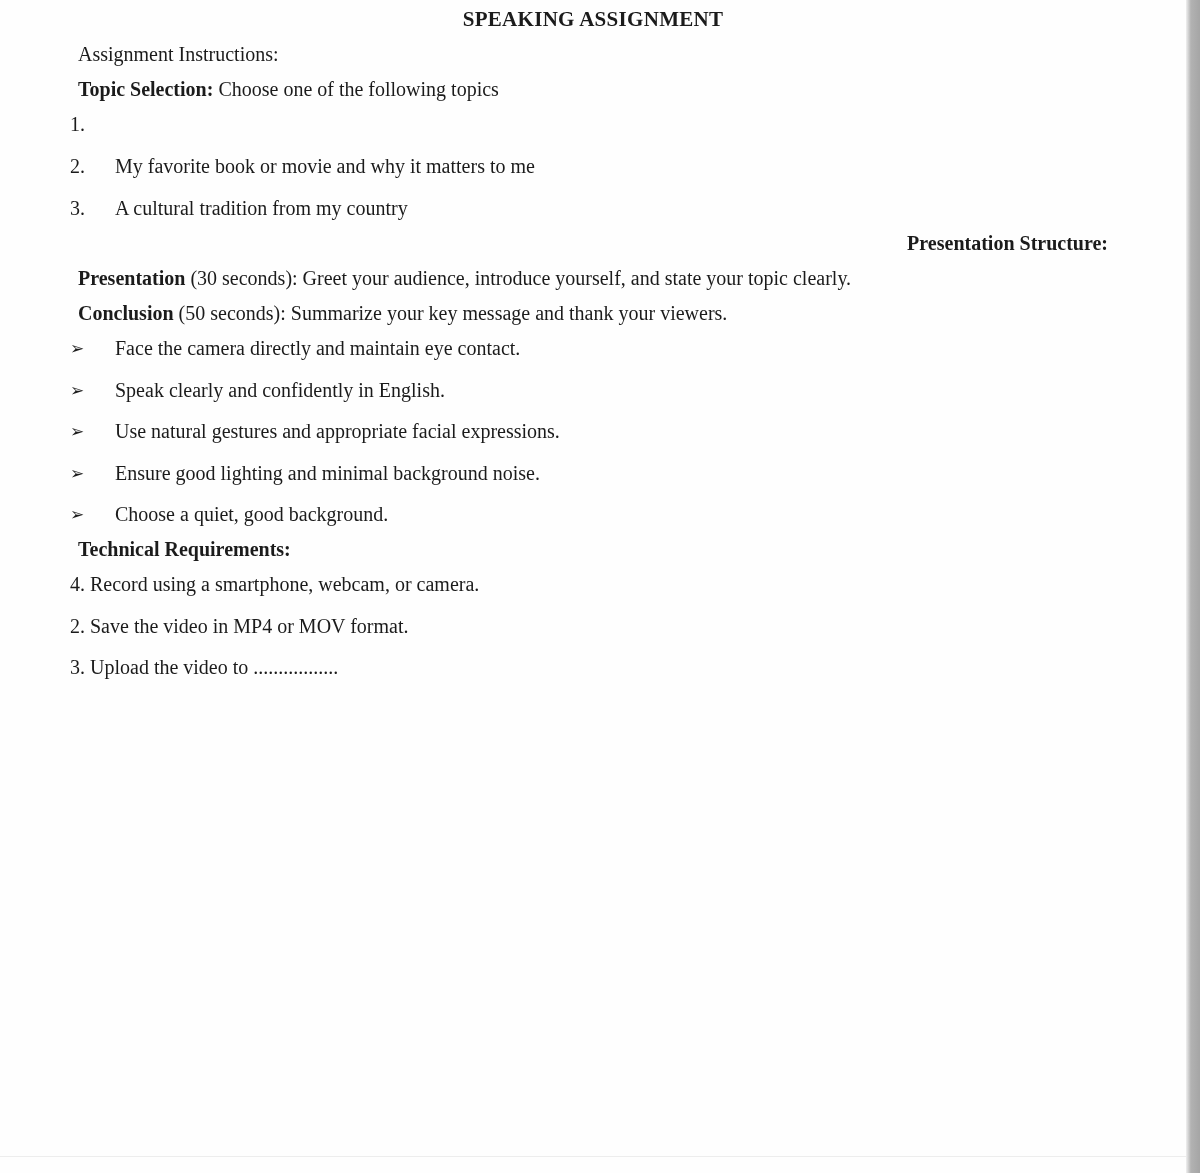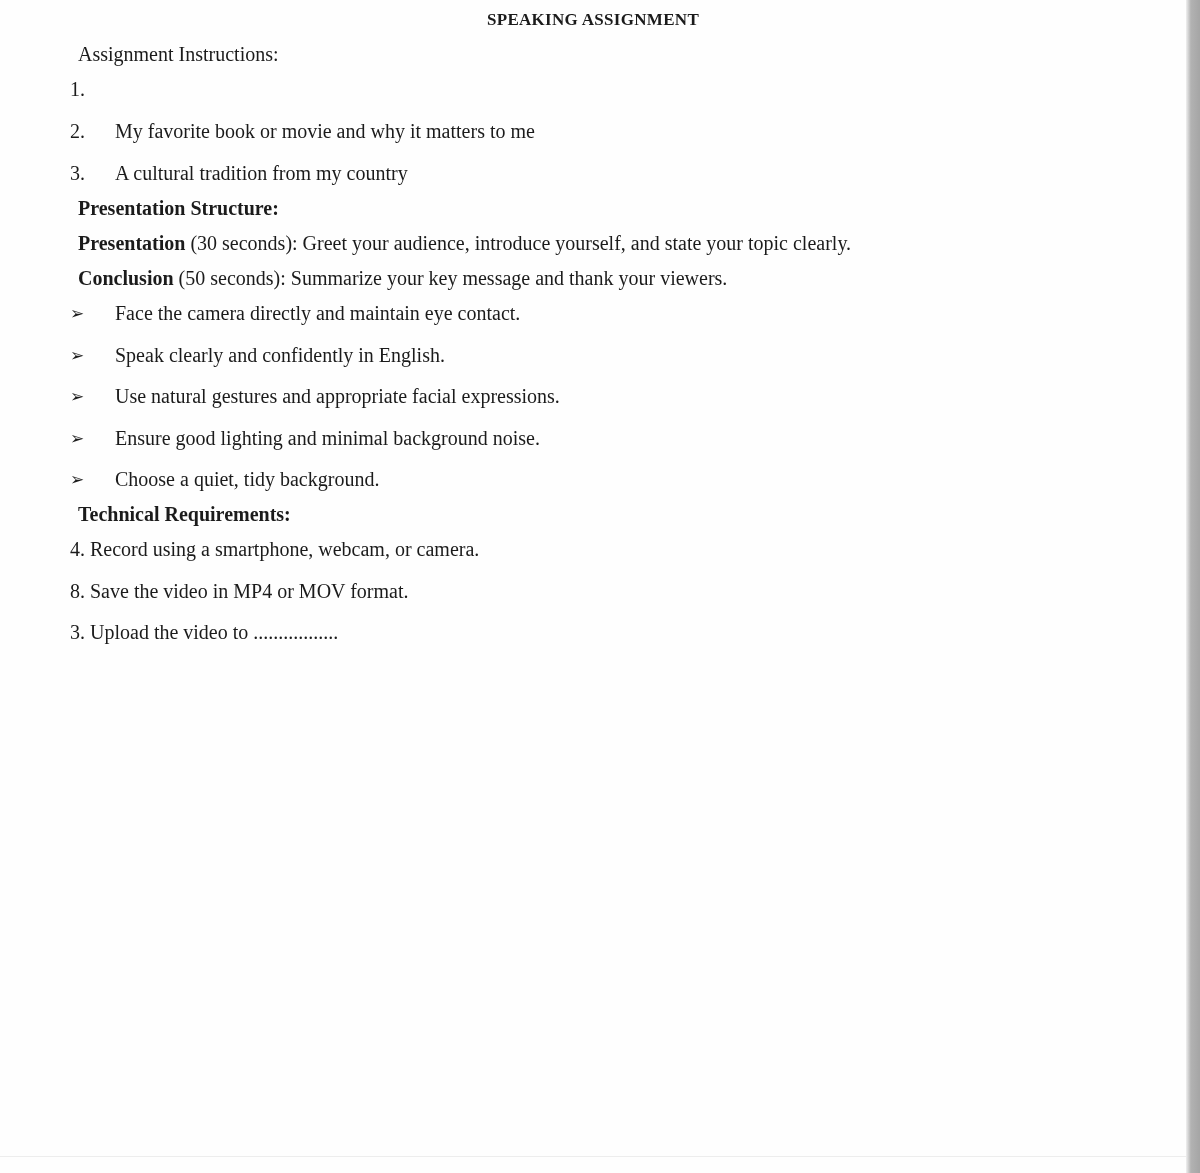--- a/index.html
+++ b/index.html
@@ -16,33 +16,33 @@
     width:1186px; height:1173px;
     background:#fefefe;
     box-sizing:border-box;
     padding:6px 70px 0 70px;
     font-size:20px;
     line-height:27px;
   }
   .title {
     margin:0;
     text-align:center;
-    font-size:17px;
+    font-size:21px;
     font-weight:bold;
     letter-spacing:0.3px;
     line-height:27px;
   }
   p.para { margin:8px; }
   .b { font-weight:bold; }
   .mt29 { margin-top:29px; }
   .mt32 { margin-top:32px; }
   .mt28 { margin-top:28px; }
   .mt27 { margin-top:27px; }
   .mt30 { margin-top:30px; }
-  .mt41 { margin-top:41px; }
+  .mt41 { margin-top:41px;text-align:right; }
   .mt42 { margin-top:42px; }
   .list { margin:0; padding:0; list-style:none; }
   .row { display:flex; margin:0 0 15px 0; }
   .row:last-child { margin-bottom:0; }
   .row .num { width:45px; flex:none; }
   .g-row { display:flex; margin:0 0 14.5px 0; }
   .g-row:last-child { margin-bottom:0; }
   .g-row .glyph {
     width:45px; flex:none;
     font-family:"DejaVu Sans","Liberation Serif",sans-serif;
@@ -64,20 +64,21 @@
 </style>
 </head>
 <body>
 
 <div class="doc">
 
   <h1 class="title">SPEAKING ASSIGNMENT</h1>
 
   <p class="para mt32">Assignment Instructions:</p>
 
+  <p class="para mt29"><span class="b">Topic Selection:</span><span> Choose one of the following topics</span></p>
 
   <ol class="list mt28">
     <li class="row">
       <span class="num">1.</span>
     </li>
     <li class="row">
       <span class="num">2.</span>
       <span>My favorite book or movie and why it matters to me</span>
     </li>
     <li class="row">
@@ -106,28 +107,28 @@
     <li class="g-row">
       <span class="glyph">➢</span>
       <span>Use natural gestures and appropriate facial expressions.</span>
     </li>
     <li class="g-row">
       <span class="glyph">➢</span>
       <span>Ensure good lighting and minimal background noise.</span>
     </li>
     <li class="g-row">
       <span class="glyph">➢</span>
-      <span>Choose a quiet, tidy background.</span>
+      <span>Choose a quiet, good background.</span>
     </li>
   </ul>
 
   <p class="para b mt42">Technical Requirements:</p>
 
   <ol class="list mt30">
     <li class="t-row">4. Record using a smartphone, webcam, or camera.</li>
-    <li class="t-row">8. Save the video in MP4 or MOV format.</li>
+    <li class="t-row">2. Save the video in MP4 or MOV format.</li>
     <li class="t-row">3. Upload the video to .................</li>
   </ol>
 
 </div>
 
 <div class="bottom-line"></div>
 <div class="edge-strip"></div>
 
 </body></html>

